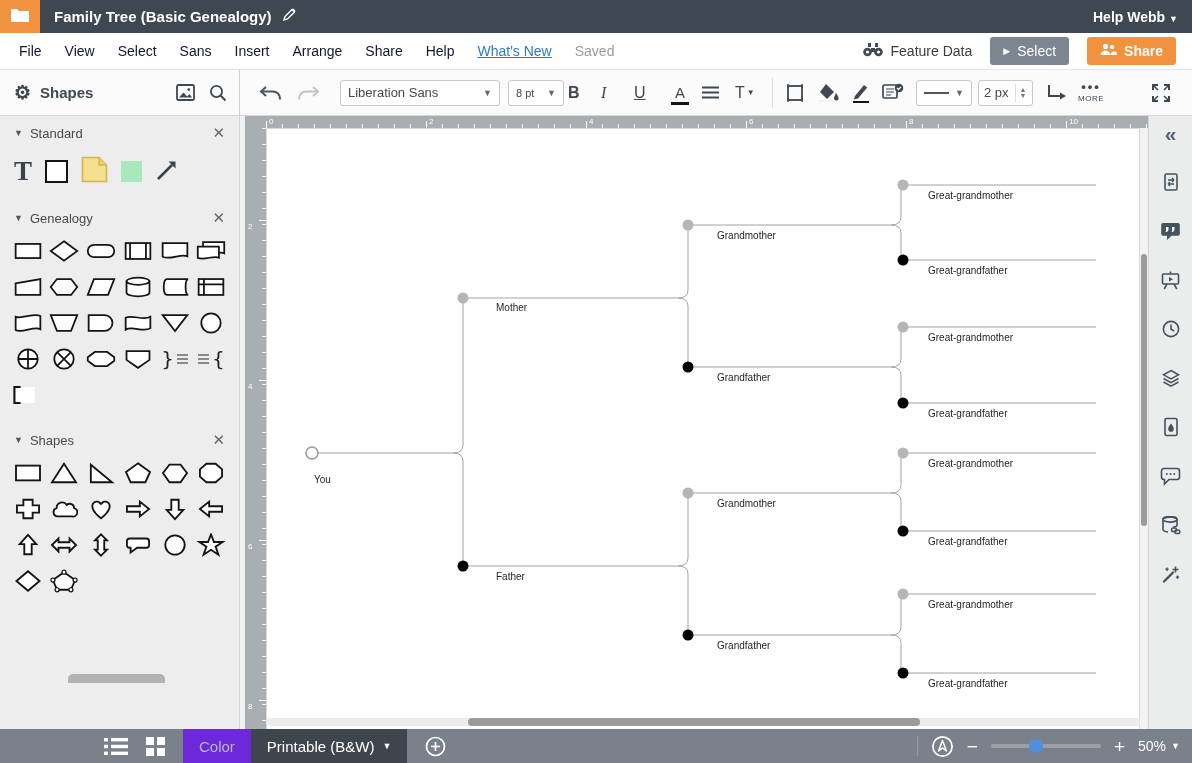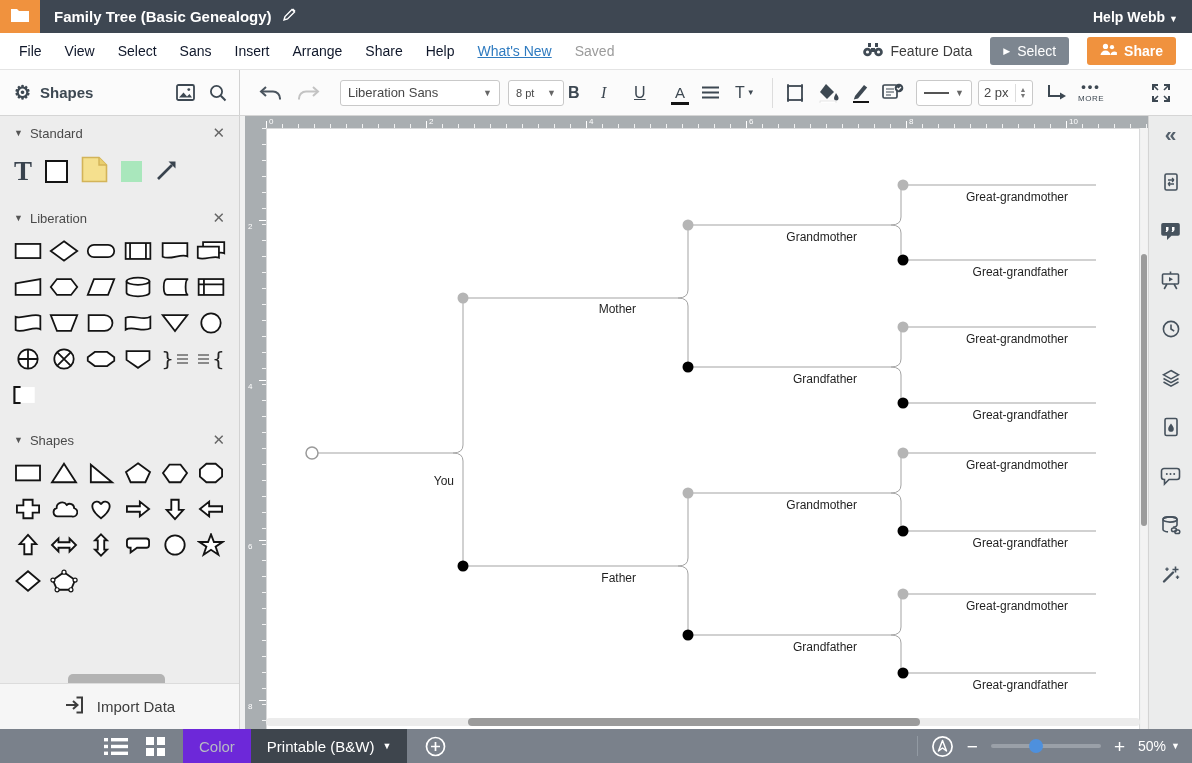--- a/index.html
+++ b/index.html
@@ -65,21 +65,21 @@
   .canvas{position:absolute;left:240px;top:116px;width:908px;height:613px;background:#f0f1f1;overflow:hidden}
   .hruler{position:absolute;left:5px;top:0;right:0;height:12px;background:#a9aeb1}
   .hruler .ticks{position:absolute;left:21px;right:0;top:0;bottom:0;background-image:repeating-linear-gradient(90deg,rgba(255,255,255,.85) 0 1px,transparent 1px 16px);background-size:100% 4px;background-position:left bottom;background-repeat:no-repeat}
   .vruler{position:absolute;left:5px;top:12px;width:21px;bottom:0;background:#a9aeb1}
   .vruler .ticks{position:absolute;left:0;right:0;top:0;bottom:0;background-image:repeating-linear-gradient(180deg,rgba(255,255,255,.85) 0 1px,transparent 1px 16px);background-size:4px 100%;background-position:right top;background-repeat:no-repeat}
   .rlabel{position:absolute;color:#fff;font-size:8px}
   .majtick-h{position:absolute;bottom:0;width:1px;height:7px;background:#fff}
   .majtick-v{position:absolute;right:0;height:1px;width:7px;background:#fff}
   .page{position:absolute;left:26px;top:12px;width:874px;height:601px;background:#fff;border:1px solid #d8d9da;border-bottom:none}
   .page svg{position:absolute;left:0;top:0}
-  .nodelabel{position:absolute;width:140px;text-align:right;font-size:12px;color:#1f1f1f}
+  .nodelabel{position:absolute;width:140px;text-align:left;font-size:10px;color:#1f1f1f}
   .hscroll{position:absolute;left:26px;top:602px;width:874px;height:8px;background:#ececec;border-radius:4px}
   .hscroll .thumb{position:absolute;left:202px;top:0;width:452px;height:8px;background:#9b9b9b;border-radius:4px}
   .vscroll{position:absolute;right:1px;top:12px;width:6px;bottom:0;background:#f3f3f3}
   .vscroll .thumb{position:absolute;left:0;top:126px;width:6px;height:272px;background:#9b9b9b;border-radius:3px}
   
   .rightbar{position:absolute;left:1148px;top:116px;width:44px;height:613px;background:#ebecec;border-left:1px solid #d4d4d4;display:flex;flex-direction:column;align-items:center;padding-top:6px;gap:27px}
   .rb-icon{width:22px;height:22px;display:flex;align-items:center;justify-content:center;color:#46525d}
   .collapse-glyph{font-size:21px;font-weight:700;color:#55616c;line-height:1}
   
   .bottombar{position:absolute;left:0;top:729px;width:1192px;height:34px;background:#7a818b;display:flex;align-items:center}
@@ -305,21 +305,21 @@
         </svg></span>
     <span class="std-sticky"></span>
     <span><svg width="24" height="24" viewBox="0 0 24 24">
           <path d="M3 21 L17 7" stroke="#39434e" stroke-width="2.6"></path>
           <path d="M13.5 3.5 h7 v7z" fill="#39434e" transform="rotate(0 17 7)"></path>
         </svg></span>
   </div>
 
   <div class="section-h">
     <span class="tri">▼</span>
-    <span>Liberation</span>
+    <span>Genealogy</span>
     <span class="x">✕</span>
   </div>
   <div class="shape-grid">
     <span class="cell">
         <svg width="30" height="24" viewBox="0 0 34 26">
           <rect x="3" y="5" width="28" height="16" fill="#fff" stroke="#141414" stroke-width="2"></rect>
         </svg>
       </span>
     <span class="cell">
         <svg width="30" height="24" viewBox="0 0 34 26">
@@ -572,30 +572,20 @@
             <circle cx="27" cy="12" r="2.2"></circle>
             <circle cx="22.5" cy="22.5" r="2.2"></circle>
             <circle cx="7.5" cy="22.5" r="2.2"></circle>
             <circle cx="3" cy="12" r="2.2"></circle>
           </g>
         </svg>
       </span>
   </div>
 
   <div class="scrollpill"></div>
-  <div class="importbar">
-    <span>
-      <svg width="21" height="20" viewBox="0 0 21 20">
-          <path d="M12.5 2.5 H18 V17.5 H12.5" fill="none" stroke="#3d3d3d" stroke-width="2"></path>
-          <path d="M2 10 H12.5" stroke="#3d3d3d" stroke-width="2"></path>
-          <path d="M9 6 L13.5 10 L9 14" fill="none" stroke="#3d3d3d" stroke-width="2"></path>
-        </svg>
-    </span>
-    <span>Import Data</span>
-  </div>
 </div>
 
 <div class="canvas">
   <div class="hruler">
     <div class="ticks"></div>
     <div class="majtick-h" style="left:21px"></div>
       <div class="majtick-h" style="left:181px"></div>
       <div class="majtick-h" style="left:341px"></div>
       <div class="majtick-h" style="left:501px"></div>
       <div class="majtick-h" style="left:661px"></div>

